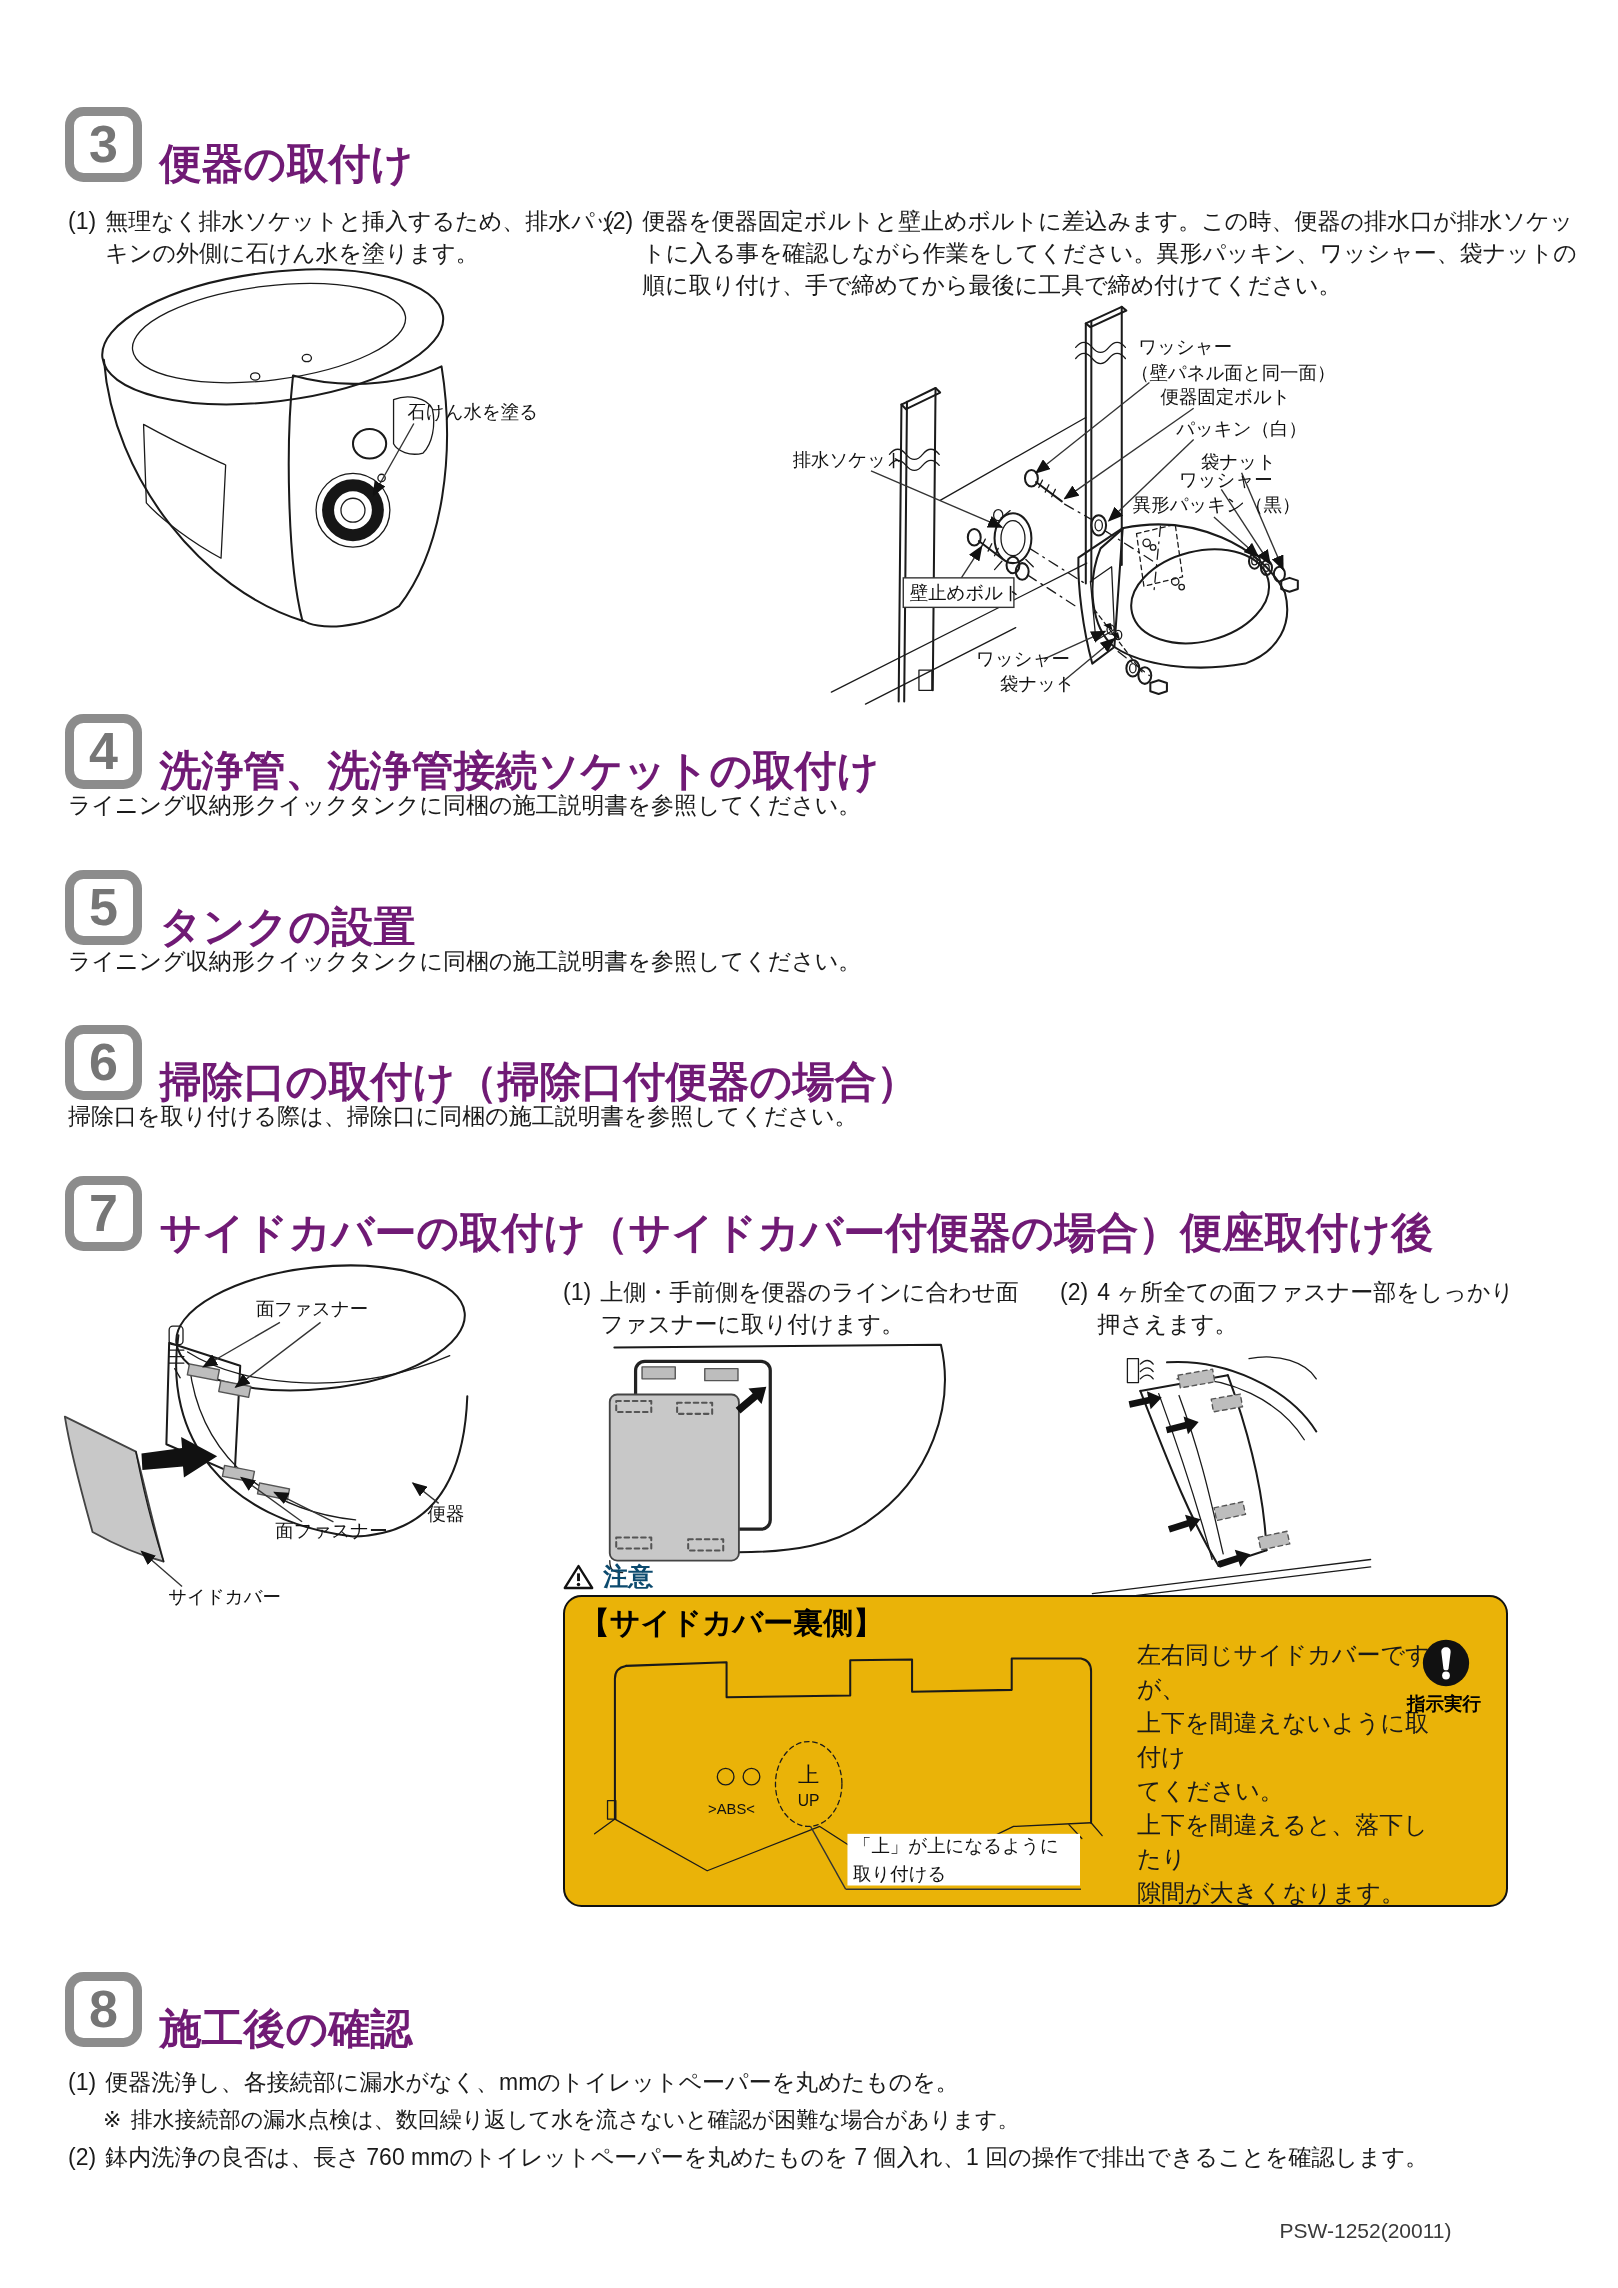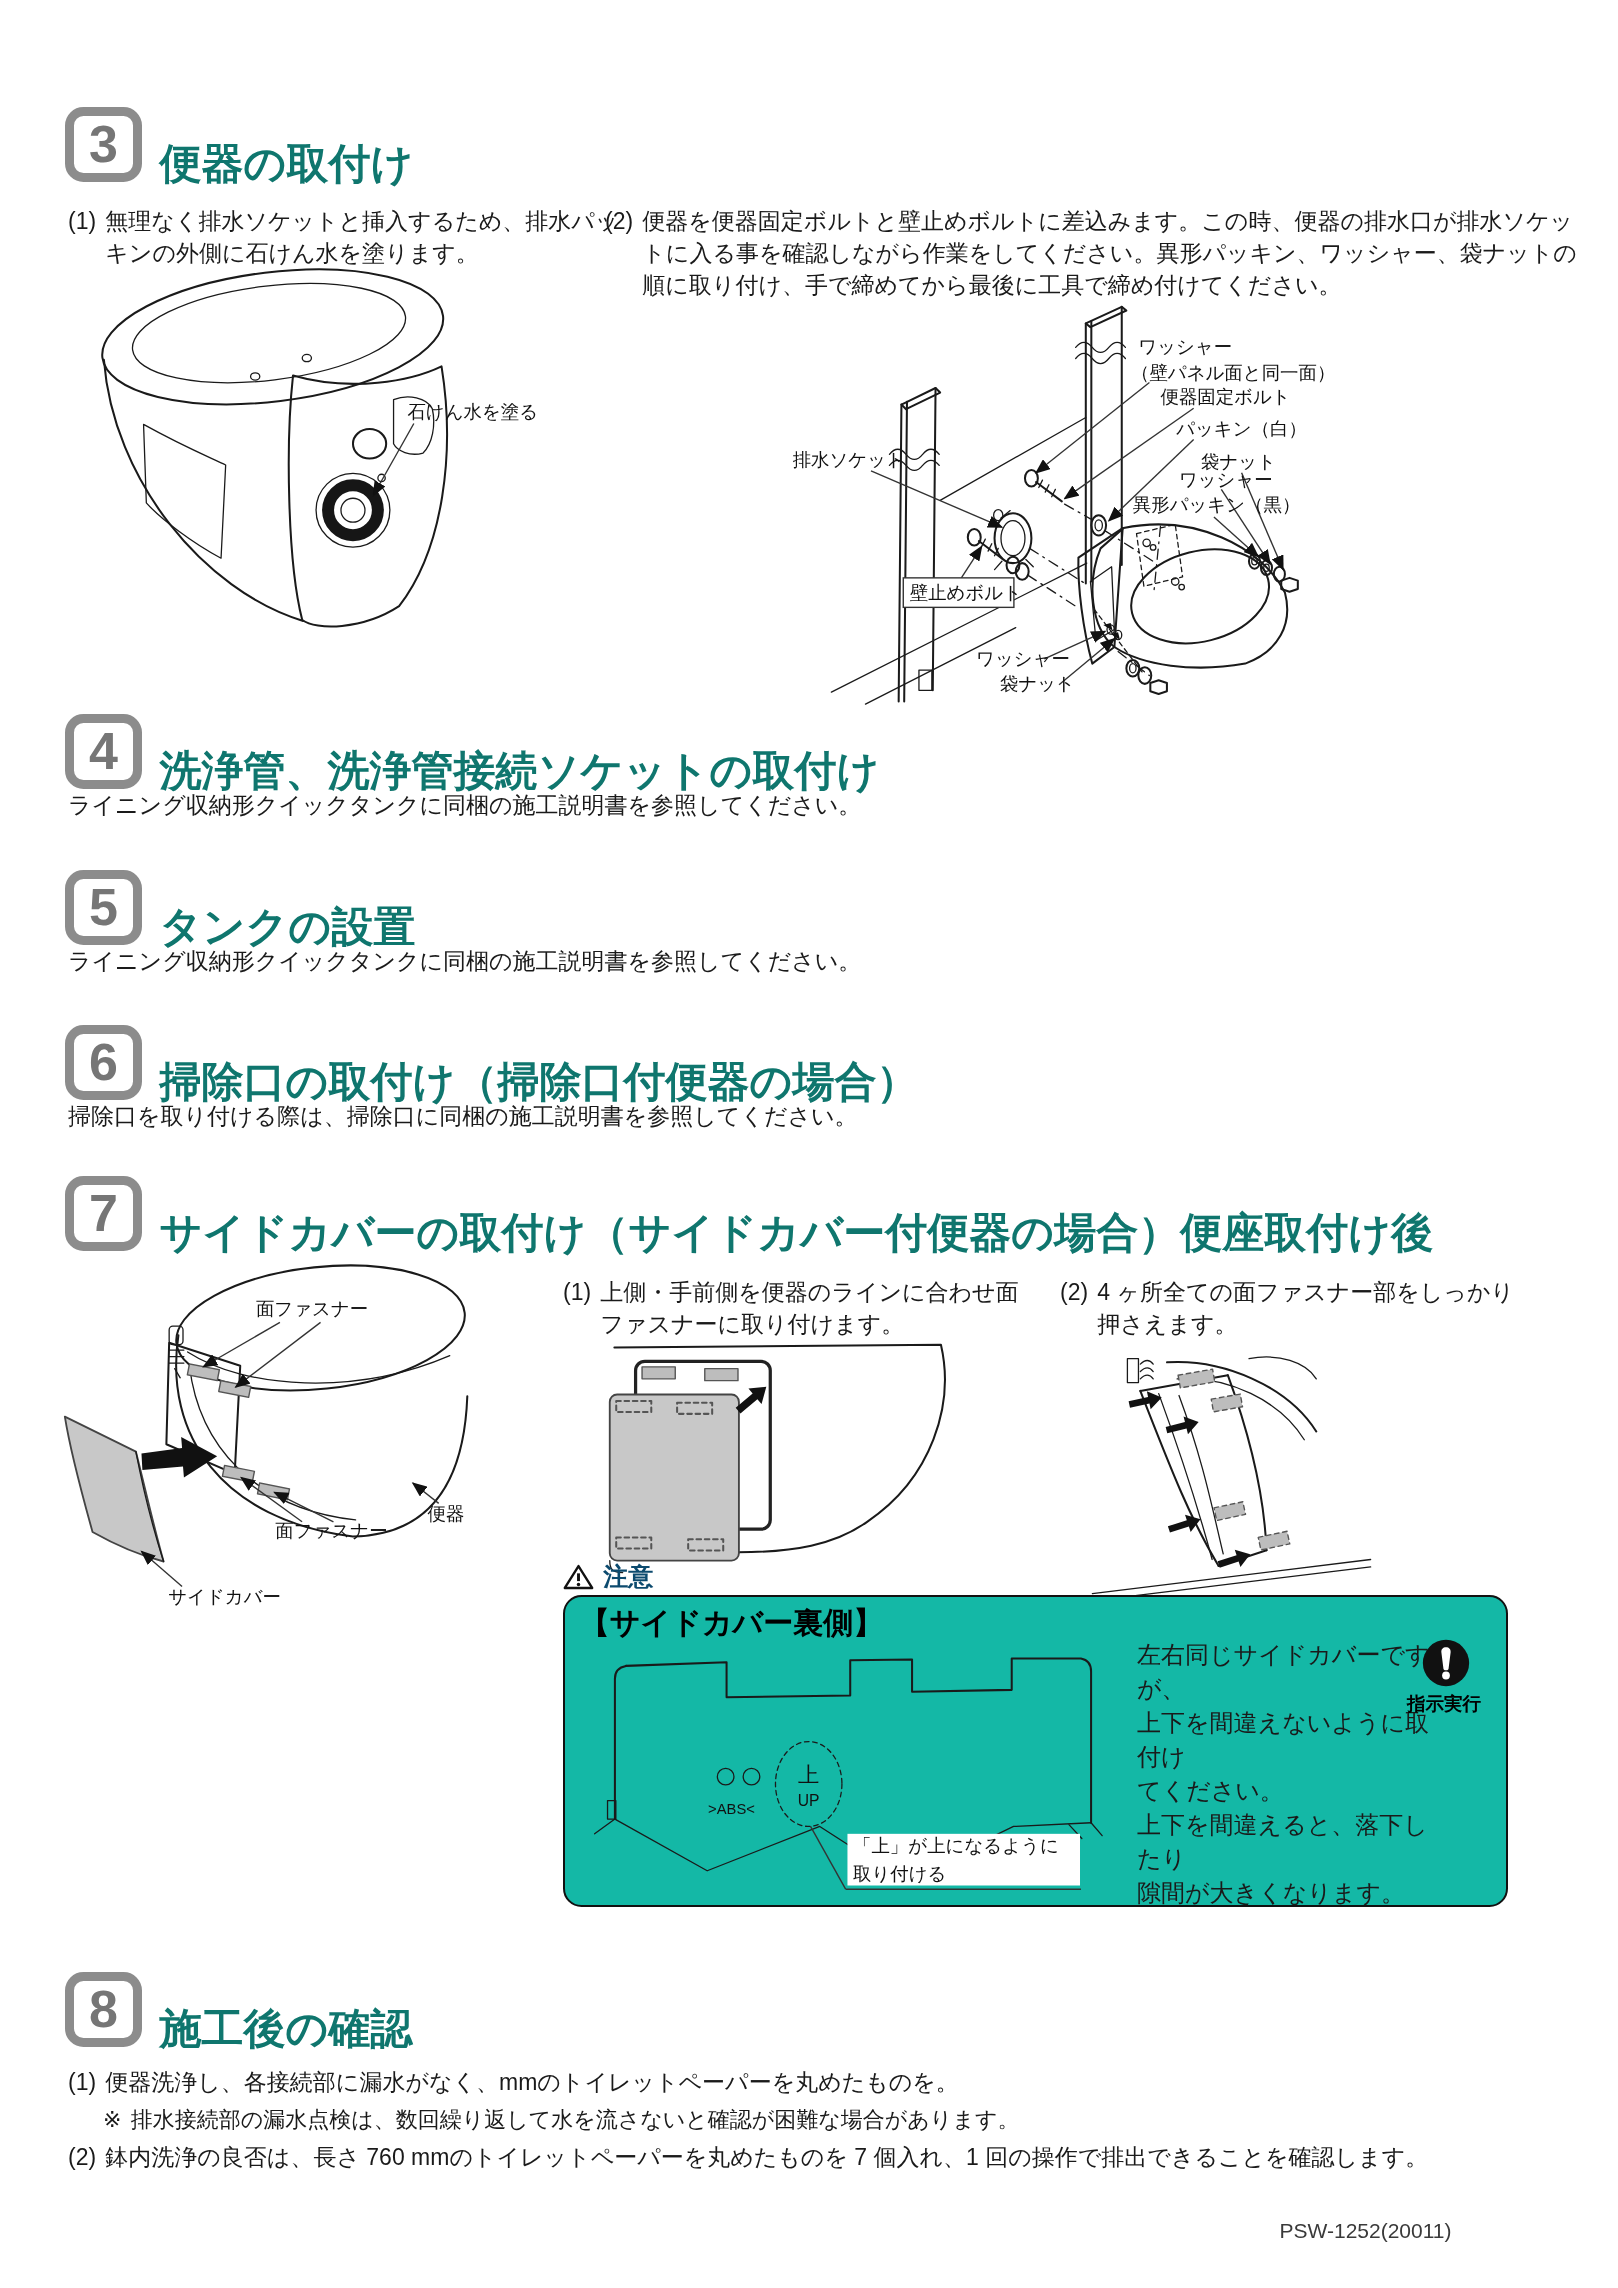--- a/index.html
+++ b/index.html
@@ -3,29 +3,29 @@
 <meta charset="utf-8">
 <style>
   html,body{margin:0;padding:0;background:#fff;}
   body{width:1619px;height:2289px;position:relative;overflow:hidden;
        font-family:"Liberation Sans","DejaVu Sans",sans-serif;color:#111;}
   
   .sec-header{position:absolute;display:flex;align-items:center;gap:17.5px;}
   .numbox{width:59px;height:57px;border:9.2px solid #8c8c8c;border-radius:18.5px;
           display:flex;align-items:center;justify-content:center;background:#fff;}
   .numbox span{font-size:52px;font-weight:800;color:#767676;line-height:1;}
-  .sec-title{font-size:42px;font-weight:900;color:#0f766e;letter-spacing:0px;white-space:nowrap;margin-top:40px;}
+  .sec-title{font-size:42px;font-weight:900;color:#701a75;letter-spacing:0px;white-space:nowrap;margin-top:40px;}
   
   .para{position:absolute;font-size:23px;line-height:32px;color:#1a1a1a;white-space:pre-line;}
   .step{position:absolute;display:flex;font-size:23px;line-height:32px;color:#1a1a1a;}
   .step .lbl{flex:none;margin-right:9.2px;white-space:nowrap;}
   .step .txt{white-space:pre-line;}
   
   .caution-head{position:absolute;display:flex;align-items:center;gap:9.2px;font-size:25px;font-weight:700;color:#0c4a6e;}
-  .caution-box{position:absolute;border:2.8px solid #111;border-radius:18.5px;background:#14b8a6;}
+  .caution-box{position:absolute;border:2.8px solid #111;border-radius:18.5px;background:#eab308;}
   .cbox-title{position:absolute;left:14.8px;top:5.5px;font-size:30px;font-weight:900;color:#000;white-space:nowrap;}
   .ctext{position:absolute;font-size:24px;line-height:34px;color:#1a1a1a;white-space:pre-line;}
   .icon-label{position:absolute;font-size:18.5px;font-weight:700;text-align:left;color:#000;}
   .footer{position:absolute;font-size:21px;color:#3a3a3a;text-align:center;white-space:nowrap;}
   
   svg{position:absolute;overflow:visible;}
   .ln{fill:none;stroke:#1a1a1a;stroke-width:2.2;stroke-linecap:round;stroke-linejoin:round;}
   .thin{stroke-width:1.4;}
   .dash{stroke-dasharray:11 6 2 6;}
   .dsh{stroke-dasharray:5 4;}

